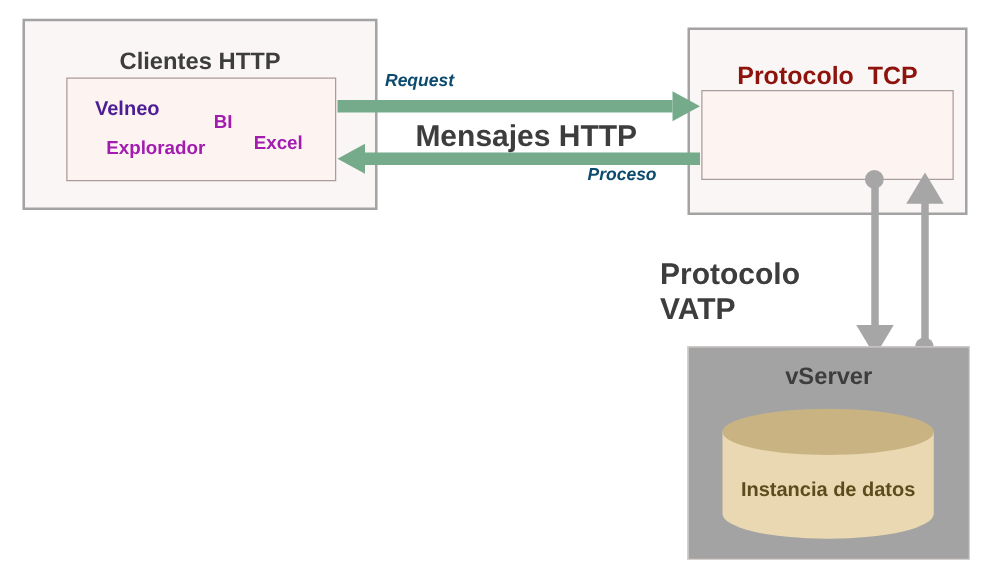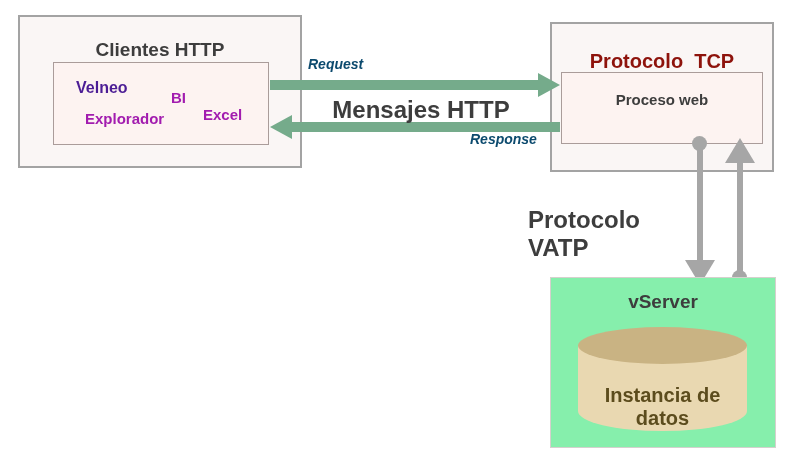--- a/index.html
+++ b/index.html
@@ -20,21 +20,21 @@
     box-sizing:border-box;
   }
   .inner-box{
     position:absolute;
     background:#fdf3f1;
     border:1.5px solid #aa9c9a;
     box-sizing:border-box;
   }
   .vserver-box{
     position:absolute;
-    background:#86efac;
+    background:#a3a3a3;
     border:1.5px solid #d5d0cd;
     box-sizing:border-box;
   }
 
   .box-title{
     position:absolute;left:0;width:100%;text-align:center;
     font-weight:bold;color:#3d3d3d;font-size:19px;
   }
   .title-red{color:#8e130c;font-size:20px;white-space:pre;text-align:center;}
 
@@ -89,21 +89,21 @@
     position:absolute;left:0;top:18px;width:169px;height:86px;
     background:#e9d8b1;
     border-radius:0 0 84px 84px / 0 0 20px 20px;
   }
   .cyl-top{
     position:absolute;left:0;top:0;width:169px;height:37px;
     background:#c9b383;border-radius:50%;
   }
   .cyl-label{
     position:absolute;left:0;top:57px;width:100%;text-align:center;
-    color:#5c4c1d;font-weight:bold;font-size:20px;
+    color:#5c4c1d;font-weight:bold;font-size:16px;
   }
 </style>
 </head>
 <body>
 
 <div class="canvas">
 
   <div class="outer-box" style="left:18px;top:15px;width:284px;height:153px;">
     <div class="box-title" style="top:22px;">Clientes HTTP</div>
     <div class="inner-box" style="left:33px;top:45px;width:216px;height:83px;">
@@ -111,38 +111,37 @@
       <span class="client-item" style="left:117px;top:26px;">BI</span>
       <span class="client-item" style="left:31px;top:47px;">Explorador</span>
       <span class="client-item" style="left:149px;top:43px;">Excel</span>
     </div>
   </div>
 
   <div class="outer-box" style="left:550px;top:22px;width:224px;height:150px;">
     <div class="box-title title-red" style="top:26px;">Protocolo  TCP</div>
     <div class="inner-box" style="left:9px;top:48px;width:202px;height:72px;">
       <div class="process-text">
-        <div class="b">Proceso web</div>
       </div>
     </div>
   </div>
 
   <div class="abs" style="left:270px;top:73px;width:290px;height:25px;">
     <div class="g-shaft" style="left:0;top:7px;width:268px;"></div>
     <div class="g-head-right" style="left:268px;top:0;"></div>
   </div>
 
   <div class="abs" style="left:270px;top:115px;width:290px;height:25px;">
     <div class="g-head-left" style="left:0;top:0;"></div>
     <div class="g-shaft" style="left:22px;top:7px;width:268px;"></div>
   </div>
 
   <div class="flow-label" style="left:308px;top:56px;">Request</div>
   <div class="center-label" style="left:421px;top:96px;font-size:24px;">Mensajes HTTP</div>
-  <div class="flow-label" style="left:470px;top:131px;">Response</div>
+  <div class="flow-label" style="left:470px;top:131px;">Proceso</div>
 
   <div class="center-label" style="left:616px;top:206px;font-size:24px;">Protocolo VATP</div>
 
   <div>
     <div class="v-dot" style="left:692px;top:136px;"></div>
     <div class="v-line" style="left:697px;top:143px;height:118px;"></div>
     <div class="v-head-down" style="left:685px;top:260px;"></div>
   </div>
 
   <div>

